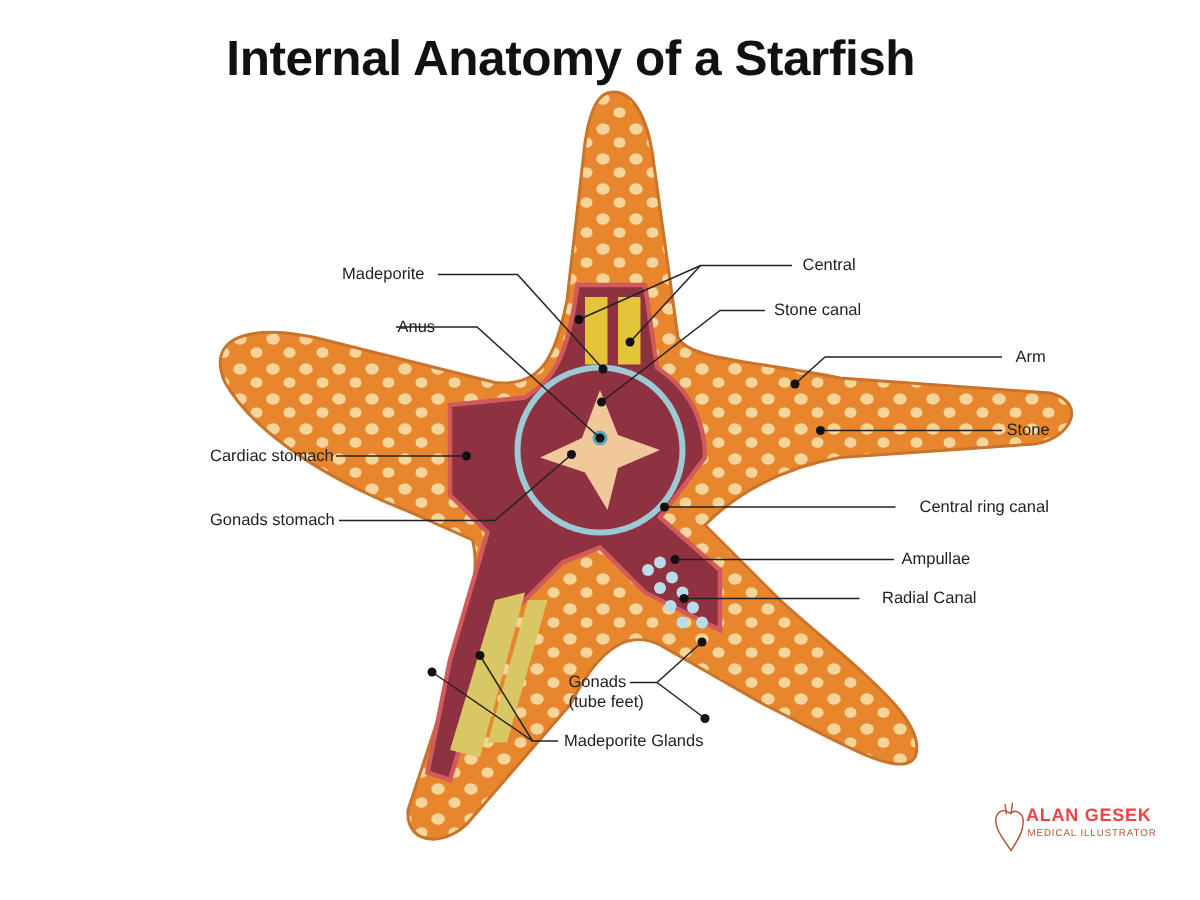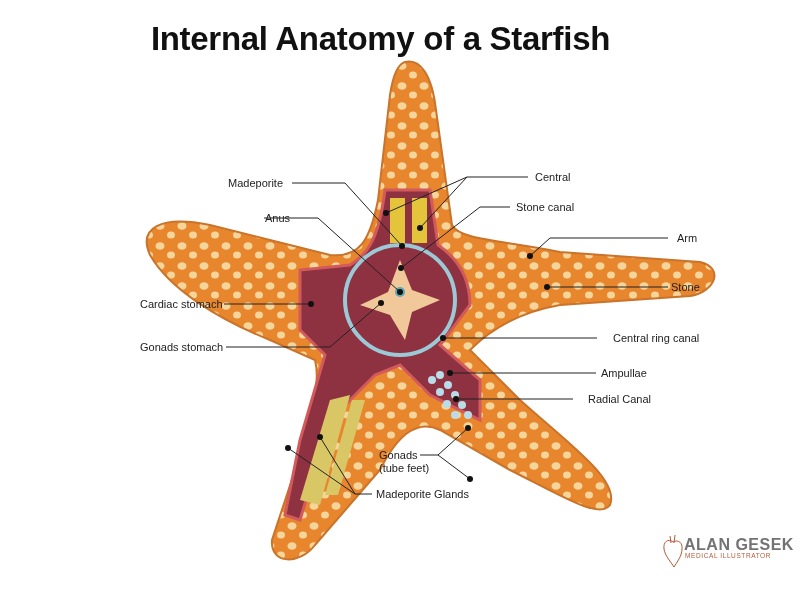--- a/index.html
+++ b/index.html
@@ -1,21 +1,21 @@
 <!DOCTYPE html>
 <html><head>
 <meta charset="utf-8">
 <style>
   html,body{margin:0;padding:0;background:#ffffff;}
   body{width:800px;height:600px;position:relative;overflow:hidden;font-family:"Liberation Sans",sans-serif;}
   .title{position:absolute;left:0;width:761px;top:20px;text-align:center;font-weight:bold;font-size:33px;color:#111;letter-spacing:-0.3px;}
   svg.art{position:absolute;left:0;top:0;}
   .lbl{position:absolute;font-size:11px;color:#222;white-space:nowrap;line-height:13px;}
   .logo{position:absolute;left:662px;top:534px;width:120px;height:40px;}
-  .logo-name{position:absolute;left:22px;top:2px;font-size:16px;font-weight:bold;color:#737373;letter-spacing:0.5px;white-space:nowrap;}
+  .logo-name{position:absolute;left:22px;top:2px;font-size:12px;font-weight:bold;color:#ef4444;letter-spacing:0.5px;white-space:nowrap;}
   .logo-sub{position:absolute;left:23px;top:18px;font-size:6.5px;color:#b35a3a;letter-spacing:0.6px;white-space:nowrap;}
 </style>
 </head>
 <body>
 
 <div class="title">Internal Anatomy of a Starfish</div>
 
 <svg class="art" width="800" height="600" viewBox="0 0 800 600">
   <defs>
     <pattern id="spots" width="22" height="20" patternUnits="userSpaceOnUse">

